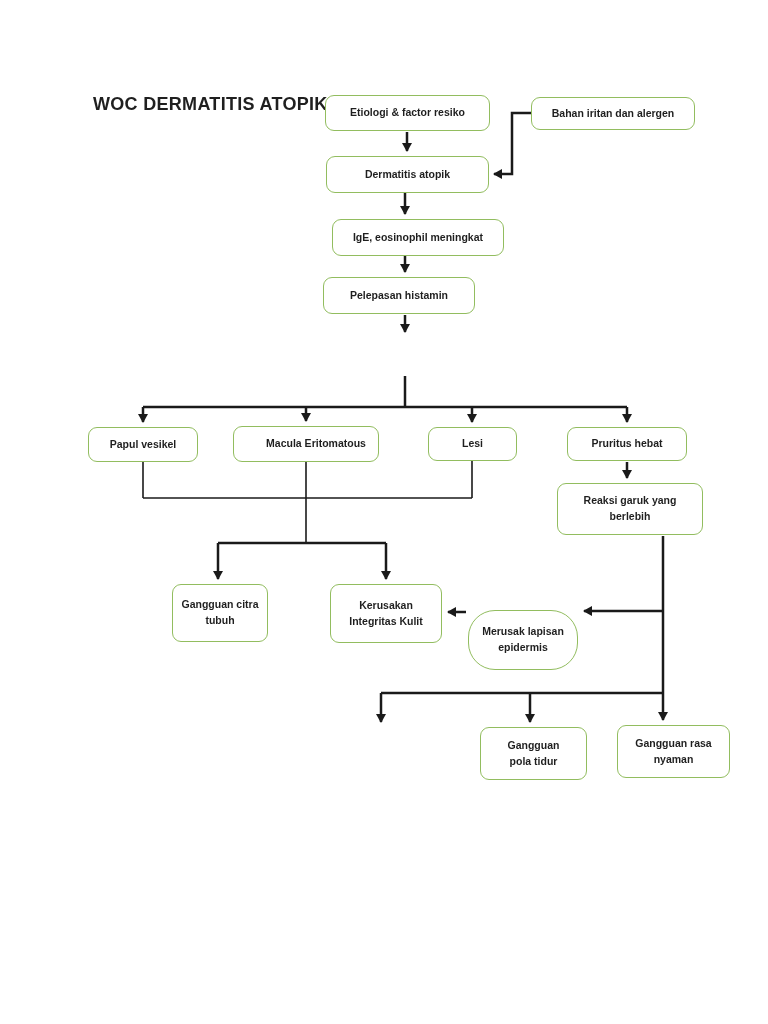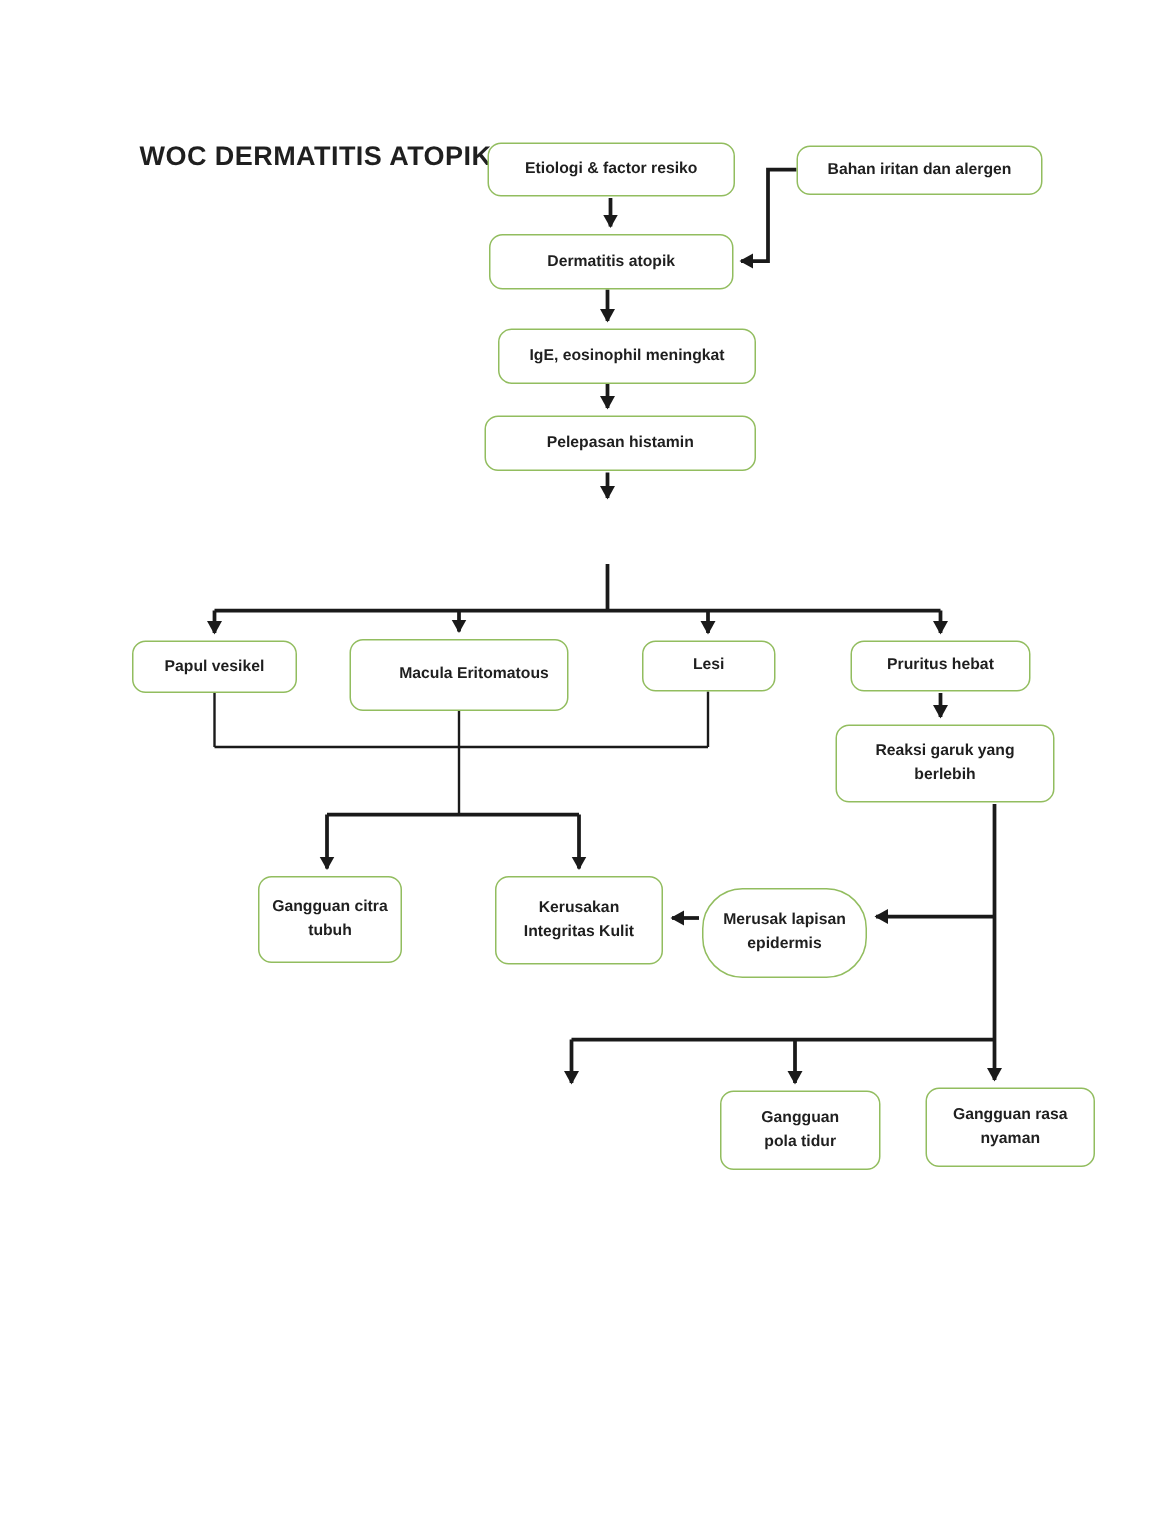--- a/index.html
+++ b/index.html
@@ -107,30 +107,30 @@
   </div>
 
   <div class="node nowrap" style="left:326px;top:156px;width:163px;height:37px;">
     <span>Dermatitis atopik</span>
   </div>
 
   <div class="node nowrap" style="left:332px;top:219px;width:172px;height:37px;">
     <span>IgE, eosinophil meningkat</span>
   </div>
 
-  <div class="node nowrap" style="left:323px;top:277px;width:181px;height:37px;">
+  <div class="node nowrap" style="left:323px;top:277px;width:152px;height:37px;">
     <span>Pelepasan histamin</span>
   </div>
 
 
   <div class="node nowrap" style="left:88px;top:427px;width:110px;height:35px;">
     <span>Papul vesikel</span>
   </div>
 
-  <div class="node nowrap" style="left:233px;top:426px;width:146px;height:48px;padding-left:25px;">
+  <div class="node nowrap" style="left:233px;top:426px;width:146px;height:36px;padding-left:25px;">
     <span>Macula Eritomatous</span>
   </div>
 
   <div class="node nowrap" style="left:428px;top:427px;width:89px;height:34px;">
     <span>Lesi</span>
   </div>
 
   <div class="node nowrap" style="left:567px;top:427px;width:120px;height:34px;">
     <span>Pruritus hebat</span>
   </div>
@@ -140,21 +140,21 @@
   </div>
 
   <div class="node" style="left:172px;top:584px;width:96px;height:58px;">
     <span>Gangguan citra tubuh</span>
   </div>
 
   <div class="node" style="left:330px;top:584px;width:112px;height:59px;">
     <span>Kerusakan Integritas Kulit</span>
   </div>
 
-  <div class="node" style="left:468px;top:592px;width:110px;height:60px;border-radius:27px;">
+  <div class="node" style="left:468px;top:610px;width:110px;height:60px;border-radius:27px;">
     <span>Merusak lapisan epidermis</span>
   </div>
 
 
   <div class="node w70" style="left:480px;top:727px;width:107px;height:53px;">
     <span>Gangguan pola tidur</span>
   </div>
 
   <div class="node" style="left:617px;top:725px;width:113px;height:53px;">
     <span>Gangguan rasa nyaman</span>

